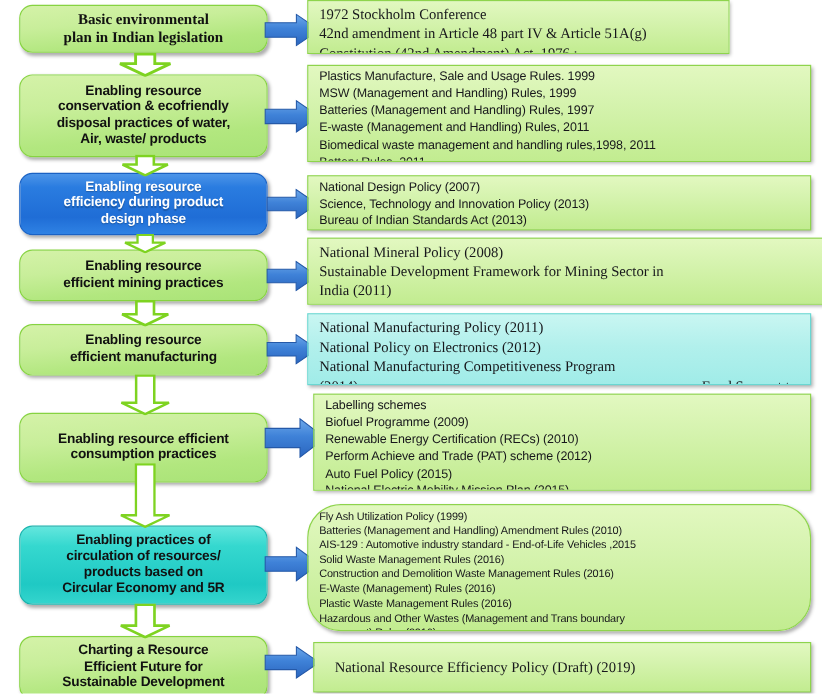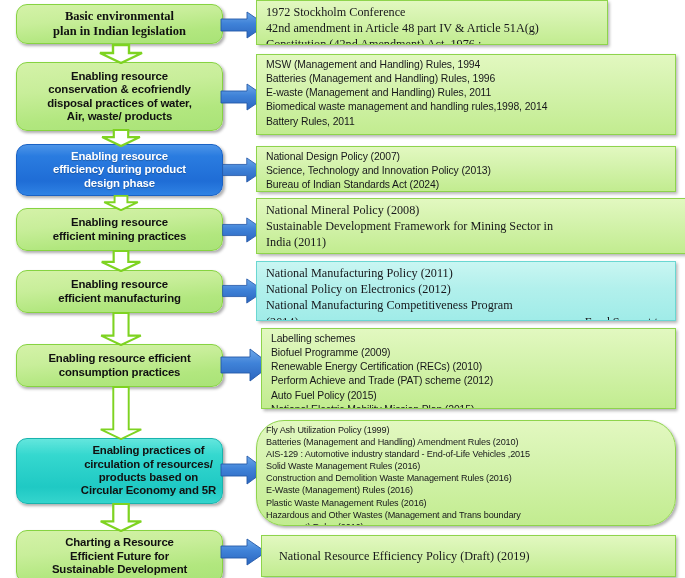--- a/index.html
+++ b/index.html
@@ -43,21 +43,20 @@
   .proc-blue {
     background: linear-gradient(180deg, #4d95e8 0%, #2a7ce0 22%, #1f6dd6 72%, #2f82e4 100%);
     border: 1.3px solid #1a62c4;
     color: #ffffff;
     text-shadow: 0 1px 1px rgba(0,0,0,0.25);
   }
   .proc-teal {
     background: linear-gradient(180deg, #63e6dd 0%, #35d8cf 25%, #1fc9c4 75%, #34d5cd 100%);
     border: 1.3px solid #19b3ad;
     color: #111111;
-    justify-content: flex-end;
   }
   .proc-serif {
     font-family: "Liberation Serif", serif;
     font-size: 12.5px;
   }
   .proc-sans {
     font-family: "Liberation Sans", sans-serif;
     font-size: 11.4px;
     letter-spacing: -0.15px;
   }
@@ -130,21 +129,21 @@
   <div class="proc proc-green proc-sans" style="left:16px; top:208px; width:207px; height:43px;">
     <span style="white-space:pre-line;">Enabling resource
 efficient mining practices</span>
   </div>
 
   <div class="proc proc-green proc-sans" style="left:16px; top:270px; width:207px; height:43px;">
     <span style="white-space:pre-line;">Enabling resource
 efficient manufacturing</span>
   </div>
 
-  <div class="proc proc-green proc-sans" style="left:16px; top:344px; width:207px; height:43px;">
+  <div class="proc proc-green proc-sans" style="left:16px; top:344px; width:207px; height:58px;">
     <span style="white-space:pre-line;">Enabling resource efficient
 consumption practices</span>
   </div>
 
   <div class="proc proc-teal proc-sans" style="left:16px; top:438px; width:207px; height:66px;">
     <span style="white-space:pre-line;">Enabling practices of
 circulation of resources/
 products based on
 Circular Economy and 5R</span>
   </div>
@@ -209,31 +208,32 @@
     <polygon points="1,8 27,8 27,1 46,14 27,27 27,20 1,20" fill="url(#ga1)" stroke="#2559a8" stroke-width="0.9"></polygon>
   </svg>
 
   <div class="detail detail-green d-serif" style="left:256px; top:0px; width:352px; height:45px;">
     <div class="detail-line">1972 Stockholm Conference</div>
     <div class="detail-line">42nd amendment in Article 48 part IV &amp; Article 51A(g)</div>
     <div class="detail-line">Constitution (42nd Amendment) Act, 1976 ;</div>
   </div>
 
   <div class="detail detail-green d-sans" style="left:256px; top:54px; width:420px; height:81px;">
-    <div class="detail-line">MSW (Management and Handling) Rules, 1994</div>
-    <div class="detail-line">Batteries (Management and Handling) Rules, 1996</div>
+    <div class="detail-line">Plastics Manufacture, Sale and Usage Rules. 1999</div>
+    <div class="detail-line">MSW (Management and Handling) Rules, 1999</div>
+    <div class="detail-line">Batteries (Management and Handling) Rules, 1997</div>
     <div class="detail-line">E-waste (Management and Handling) Rules, 2011</div>
-    <div class="detail-line">Biomedical waste management and handling rules,1998, 2014</div>
+    <div class="detail-line">Biomedical waste management and handling rules,1998, 2011</div>
     <div class="detail-line">Battery Rules, 2011</div>
   </div>
 
   <div class="detail detail-green d-sans" style="left:256px; top:146px; width:420px; height:46px;">
     <div class="detail-line">National Design Policy (2007)</div>
     <div class="detail-line">Science, Technology and Innovation Policy (2013)</div>
-    <div class="detail-line">Bureau of Indian Standards Act (2024)</div>
+    <div class="detail-line">Bureau of Indian Standards Act (2013)</div>
   </div>
 
   <div class="detail detail-green d-serif" style="left:256px; top:198px; width:480px; height:56px;">
     <div class="detail-line">National Mineral Policy (2008)</div>
     <div class="detail-line">Sustainable Development Framework for Mining Sector in</div>
     <div class="detail-line">India (2011)</div>
     <div class="detail-line">Minerals and Mining Development Regulatory Act (2016)</div>
   </div>
 
   <div class="detail detail-aqua d-serif" style="left:256px; top:261px; width:420px; height:60px;">

